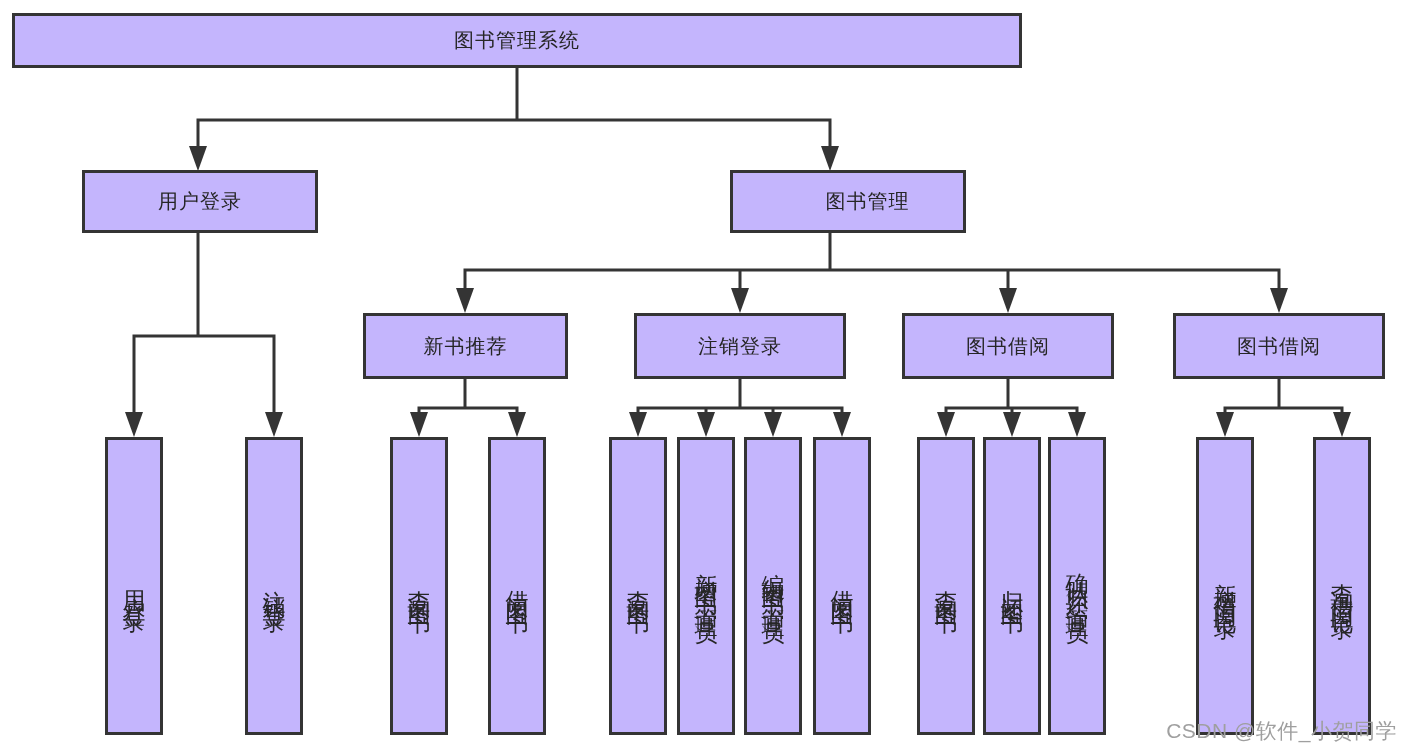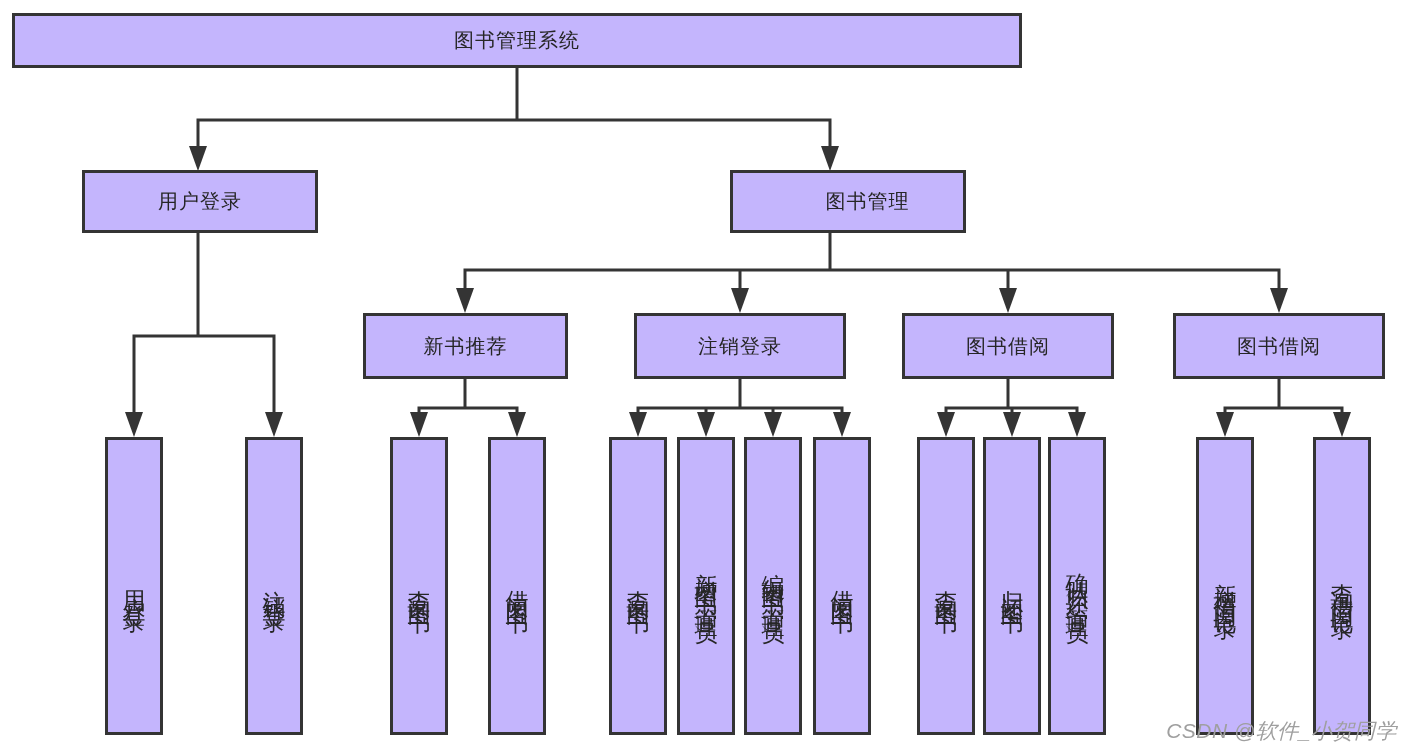--- a/index.html
+++ b/index.html
@@ -41,21 +41,20 @@
     white-space: nowrap;
   }
   .watermark {
     position: absolute;
     right: 8px;
     bottom: 2px;
     font-size: 21px;
     color: #9f9f9f;
     letter-spacing: 0.5px;
     white-space: nowrap;
-    font-style: italic;
   }
   
   .root-box  { left: 12px;  top: 13px;  width: 1010px; height: 55px; }
   .l2-left   { left: 82px;  top: 170px; width: 236px;  height: 63px; }
   .l2-right  { left: 730px; top: 170px; width: 236px;  height: 63px; padding-left: 39px; }
   .l3        { top: 313px;  height: 66px; }
   .l4        { top: 437px;  height: 298px; width: 58px; }
 </style>
 </head>
 <body>

